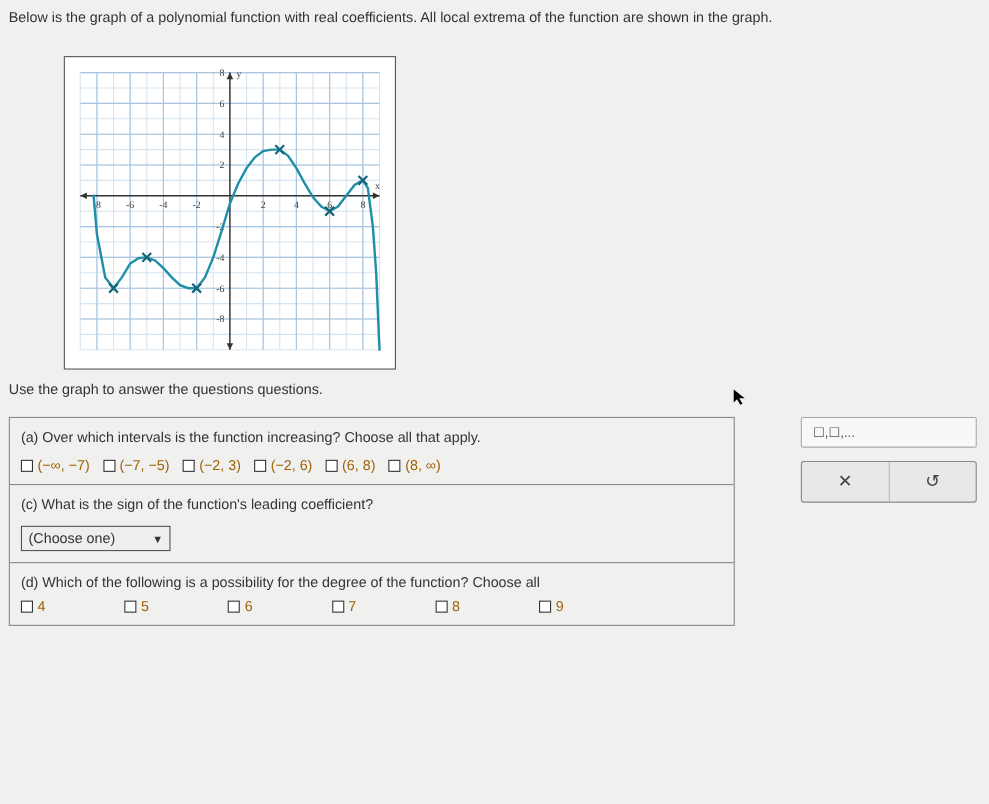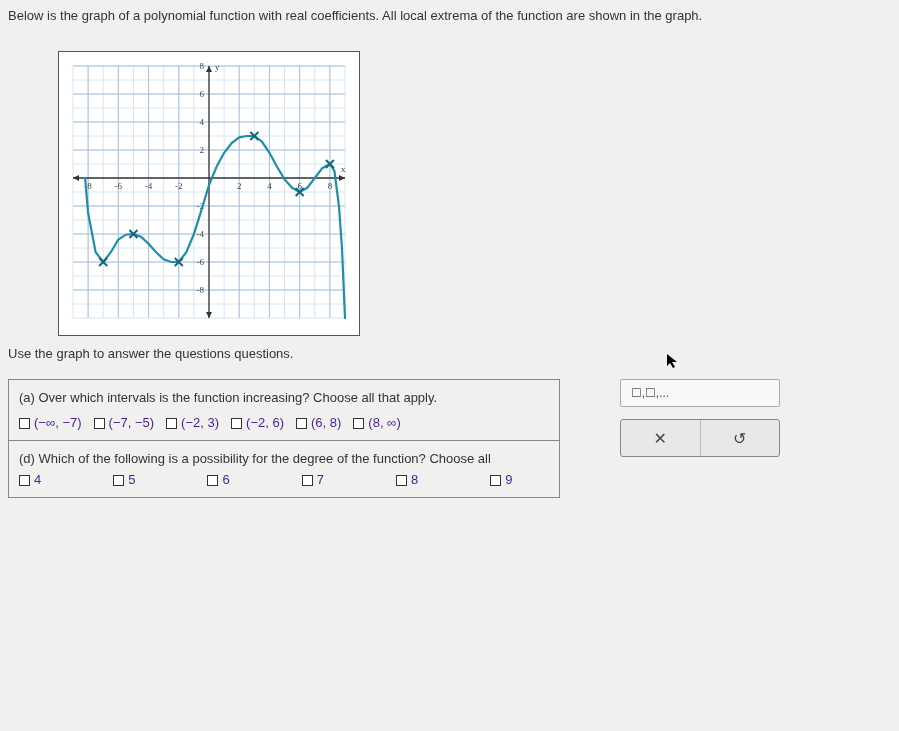--- a/index.html
+++ b/index.html
@@ -10,27 +10,27 @@
       font-size: 13px;
       color: #333;
       background: #f0f0ee;
       width: 899px;
     }
     .intro { margin-bottom: 28px; }
     .graph-area { margin: 8px 0 8px 50px; }
     .graph-border { display:inline-block; border:1px solid #555; background:#fff; }
     .use-text { margin: 10px 0 18px 0; }
     .layout { display: flex; align-items: flex-start; }
-    .questions { border:1px solid #888; width: 552px; }
+    .questions { border:1px solid #888; width: 660px; }
     .qrow { border-bottom:1px solid #888; padding:10px 10px 10px 10px; }
     .qrow:last-child { border-bottom:none; }
     .opts { margin-top:10px; }
     .cb { display:inline-block; width:11px; height:11px; border:1px solid #333; vertical-align:middle; margin-right:4px; background:#fff; }
     .opt { margin-right:12px; white-space:nowrap; }
-    .bluetxt { color:#4c1d95; }
+    .bluetxt { color:#a16207; }
     .qtext { margin-bottom:6px; }
     .inputbox { width:30px; height:24px; border:1px solid #2a5690; background:#fff; margin-top:6px; }
     .selectwrap { display:inline-block; border:1px solid #555; background:#eee; padding:3px 6px; margin-top:6px; }
     .caret { font-size:10px; margin-left:30px; }
     .d-opts { display:flex; gap:60px; margin-top:6px; }
     .side { margin-left:60px; width:160px; }
     .hintbox { border:1px solid #aaa; border-radius:2px; padding:6px 10px; margin-bottom:12px; background:#f8f8f6; font-size:12px; color:#555; }
     .ctrlbox { border:1px solid #888; border-radius:3px; background:#e8e8e6; display:flex; height:38px; }
     .ctrlbtn { flex:1; display:flex; align-items:center; justify-content:center; font-size:16px; color:#444; }
     .ctrlbtn:first-child { border-right:1px solid #bbb; }
@@ -142,20 +142,27 @@
 
 <div class="layout">
   <div class="questions">
 
     <div class="qrow">
       <div class="qtext">(a) Over which intervals is the function increasing? Choose all that apply.</div>
       <div class="opts bluetxt" id="a-opts"><span class="opt"><span class="cb"></span><span>(−∞, −7)</span></span><span class="opt"><span class="cb"></span><span>(−7, −5)</span></span><span class="opt"><span class="cb"></span><span>(−2, 3)</span></span><span class="opt"><span class="cb"></span><span>(−2, 6)</span></span><span class="opt"><span class="cb"></span><span>(6, 8)</span></span><span class="opt"><span class="cb"></span><span>(8, ∞)</span></span></div>
     </div>
 
 
+    <div class="qrow">
+      <div class="qtext">(c) What is the sign of the function's leading coefficient?</div>
+      <div class="selectwrap">
+        <span>(Choose one)</span>
+        <span class="caret">▼</span>
+      </div>
+    </div>
 
     <div class="qrow">
       <div>(d) Which of the following is a possibility for the degree of the function? Choose all</div>
       <div class="d-opts bluetxt" id="d-opts">
           <span class="opt"><span class="cb"></span><span>4</span></span>
           <span class="opt"><span class="cb"></span><span>5</span></span>
           <span class="opt"><span class="cb"></span><span>6</span></span>
           <span class="opt"><span class="cb"></span><span>7</span></span>
           <span class="opt"><span class="cb"></span><span>8</span></span>
           <span class="opt"><span class="cb"></span><span>9</span></span>

